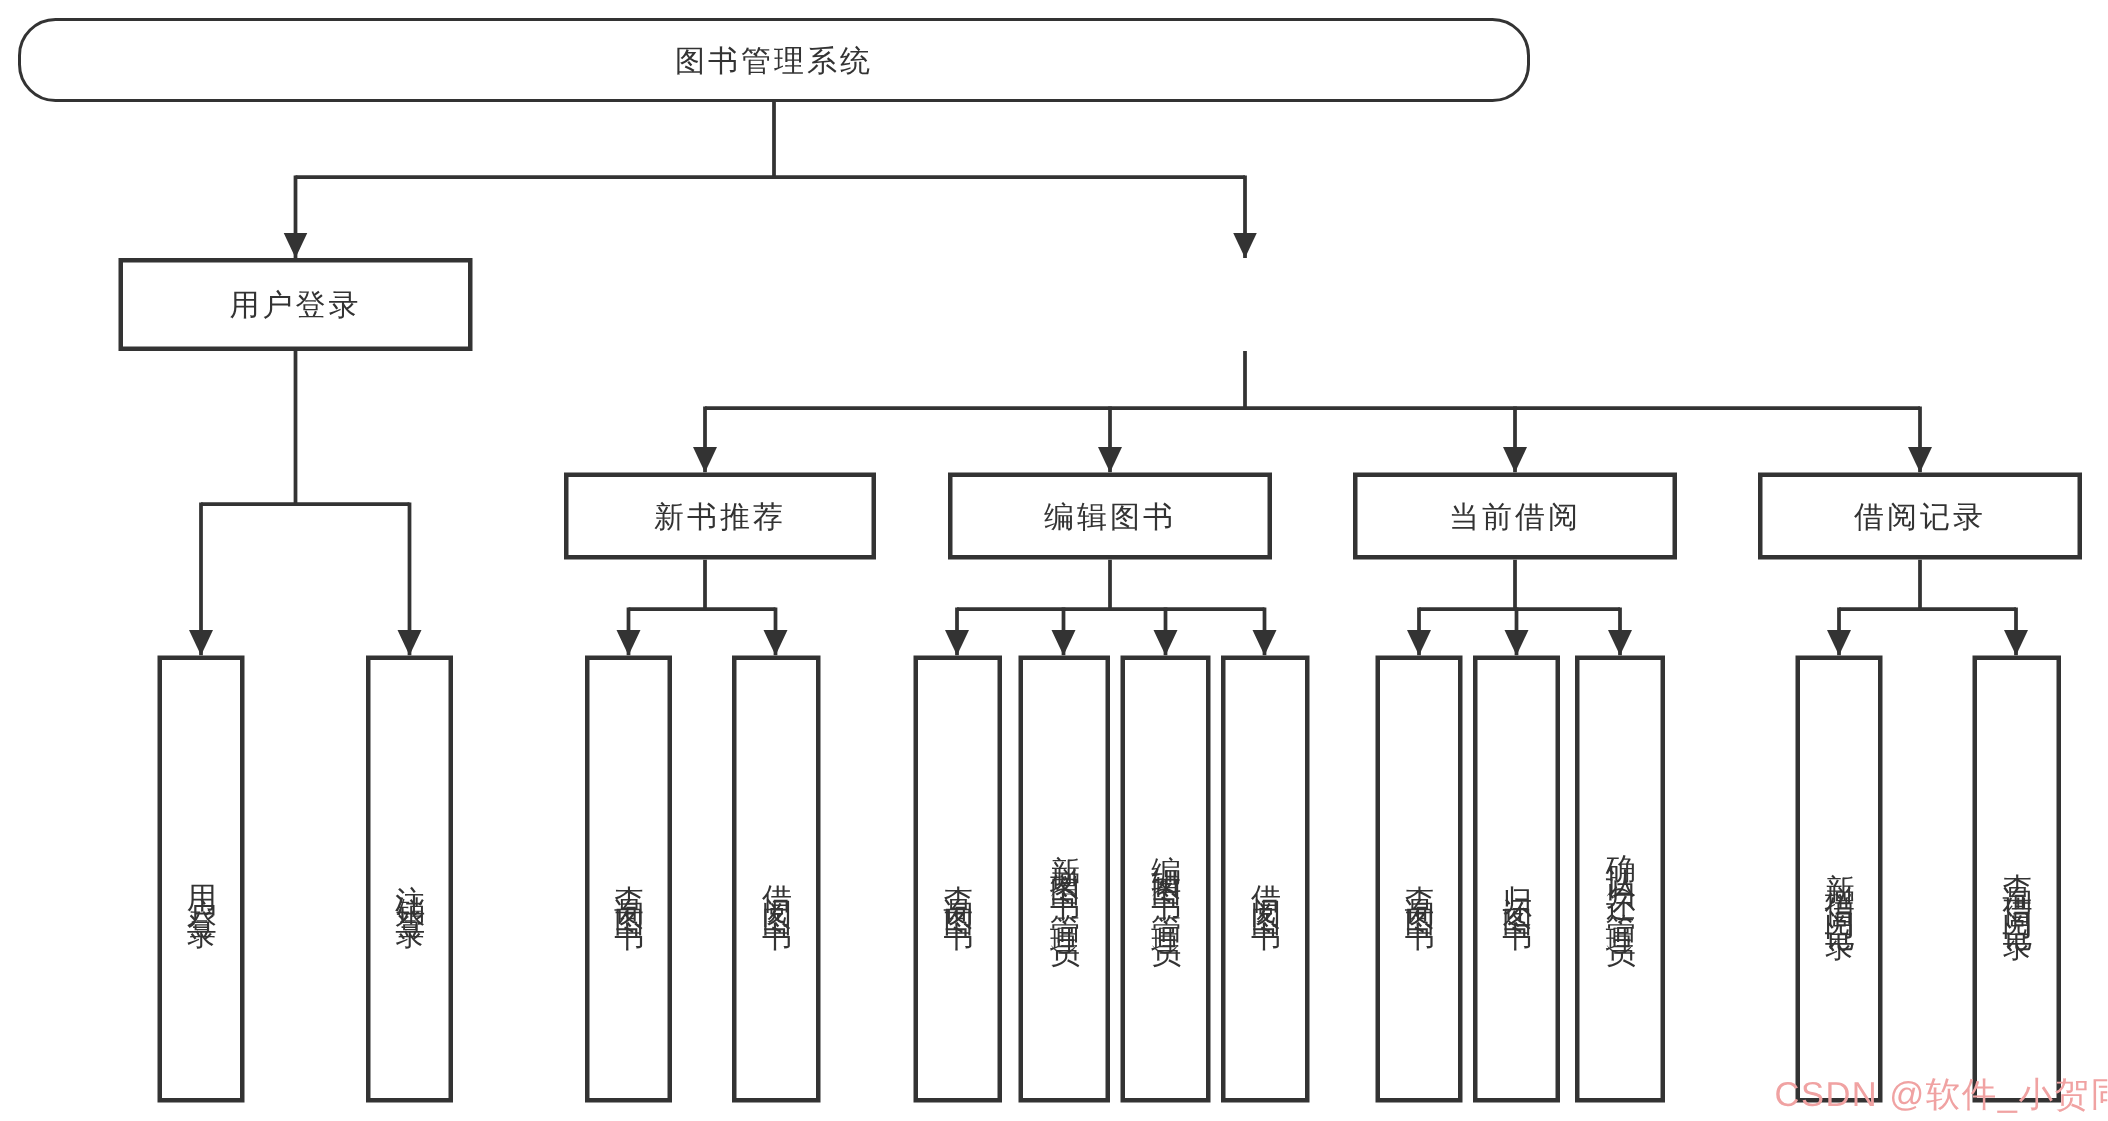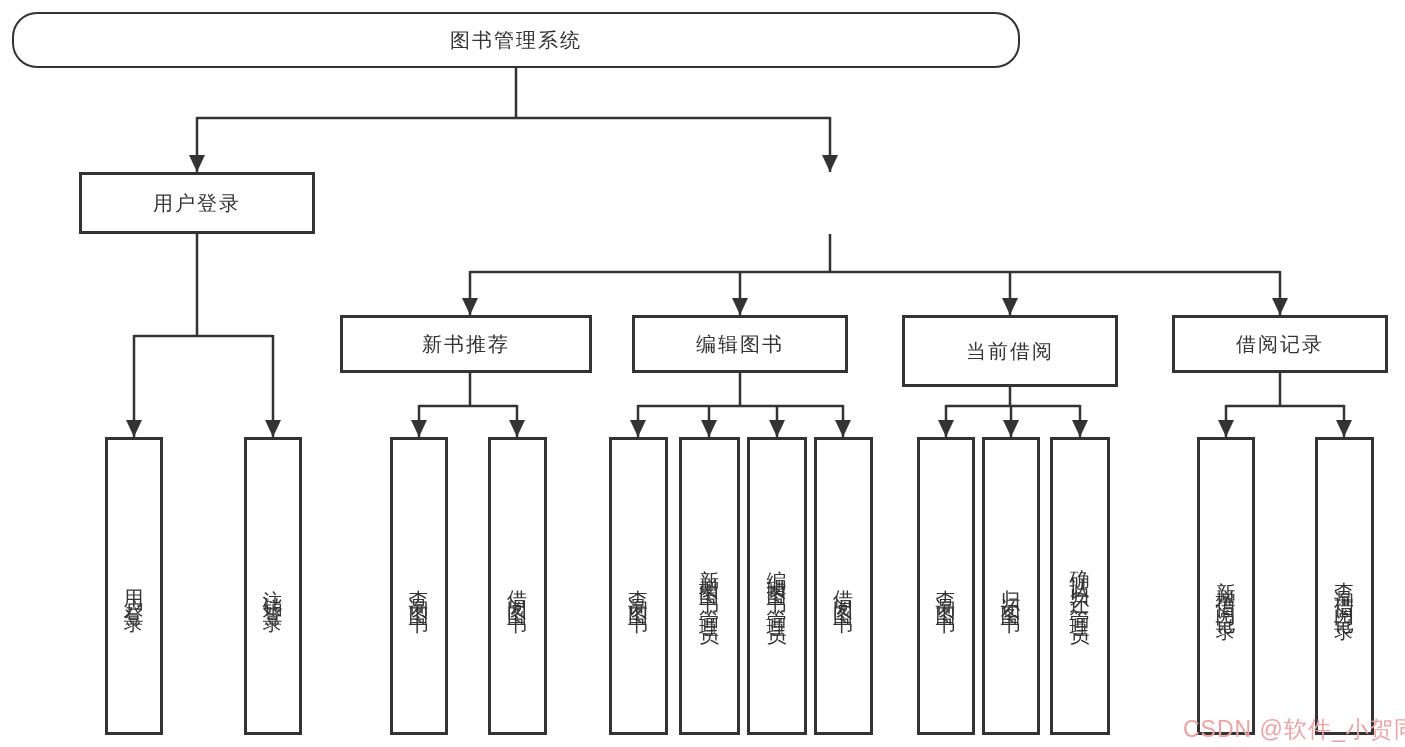--- a/index.html
+++ b/index.html
@@ -77,23 +77,23 @@
       <line x1="1226" y1="406" x2="1344" y2="406"></line>
       <line x1="1226" y1="405" x2="1226" y2="437" marker-end="url(#ar)"></line>
       <line x1="1344" y1="405" x2="1344" y2="437" marker-end="url(#ar)"></line>
     </g>
   </svg>
 
   <div class="node root" style="left:12px;top:12px;width:1008px;height:56px">图书管理系统</div>
 
   <div class="node h2" style="left:79px;top:172px;width:236px;height:62px">用户登录</div>
 
-  <div class="node h2" style="left:340px;top:315px;width:252px;height:58px">新书推荐</div>
+  <div class="node h2" style="left:376px;top:315px;width:208px;height:58px">新书推荐</div>
   <div class="node h2" style="left:632px;top:315px;width:216px;height:58px">编辑图书</div>
-  <div class="node h2" style="left:902px;top:315px;width:216px;height:72px">当前借阅</div>
+  <div class="node h2" style="left:902px;top:315px;width:216px;height:58px">当前借阅</div>
   <div class="node h2" style="left:1172px;top:315px;width:216px;height:58px">借阅记录</div>
 
   <div class="node v" style="left:105px;top:437px;width:58px;height:298px">用户登录</div>
   <div class="node v" style="left:244px;top:437px;width:58px;height:298px">注销登录</div>
 
   <div class="node v" style="left:390px;top:437px;width:58px;height:298px">查询图书</div>
   <div class="node v" style="left:488px;top:437px;width:59px;height:298px">借阅图书</div>
 
   <div class="node v" style="left:609px;top:437px;width:59px;height:298px">查询图书</div>
   <div class="node v" style="left:679px;top:437px;width:61px;height:298px">新增图书（管理员）</div>

